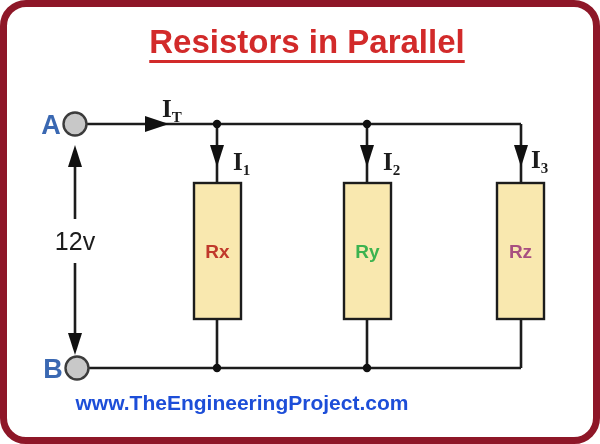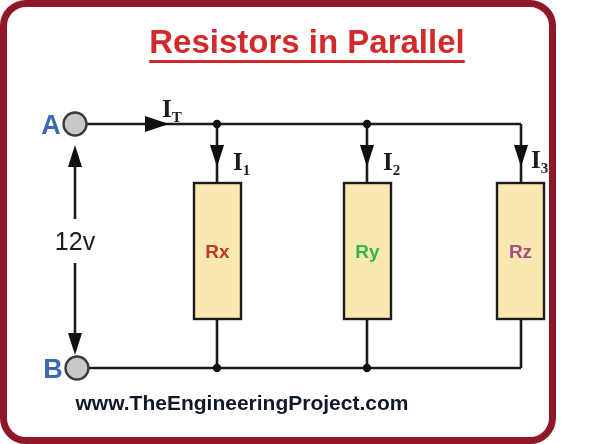--- a/index.html
+++ b/index.html
@@ -1,18 +1,18 @@
 <!DOCTYPE html>
 <html><head>
 <meta charset="utf-8">
 <style>
   html,body{margin:0;padding:0;background:#ffffff;}
   .frame{
     position:relative;
-    width:556px;height:444px;
+    width:600px;height:444px;
     box-sizing:border-box;
     background:#ffffff;
     border:7px solid #8e1728;
     border-radius:26px;
     overflow:hidden;
     font-family:"Liberation Sans",sans-serif;
   }
   .title{
     position:absolute;
     top:16px;left:0;width:600px;
@@ -24,21 +24,21 @@
     text-decoration-thickness:3px;
     text-underline-offset:7px;
     letter-spacing:0px;
   }
   .footer{
     position:absolute;
     top:384px;left:0;width:470px;
     text-align:center;
     font-size:21px;
     font-weight:bold;
-    color:#0f172a;
+    color:#1d4ed8;
   }
   svg.circuit{position:absolute;left:0;top:0;}
   .wire{stroke:#1c1c1c;stroke-width:2.6;fill:none;}
   .arrowhead{fill:#111111;stroke:none;}
   .node-circle{fill:#c8c8c8;stroke:#3c3c3c;stroke-width:2.4;}
   .junction{fill:#111111;stroke:none;}
   .resistor-body{fill:#f9e8af;stroke:#1c1c1c;stroke-width:2.4;}
   .node-label{font-family:"Liberation Sans",sans-serif;font-weight:bold;font-size:27px;fill:#3a68b2;}
   .current-label{font-family:"Liberation Serif",serif;font-weight:bold;font-size:25px;fill:#1c1c1c;}
   .current-sub{font-size:15px;}

